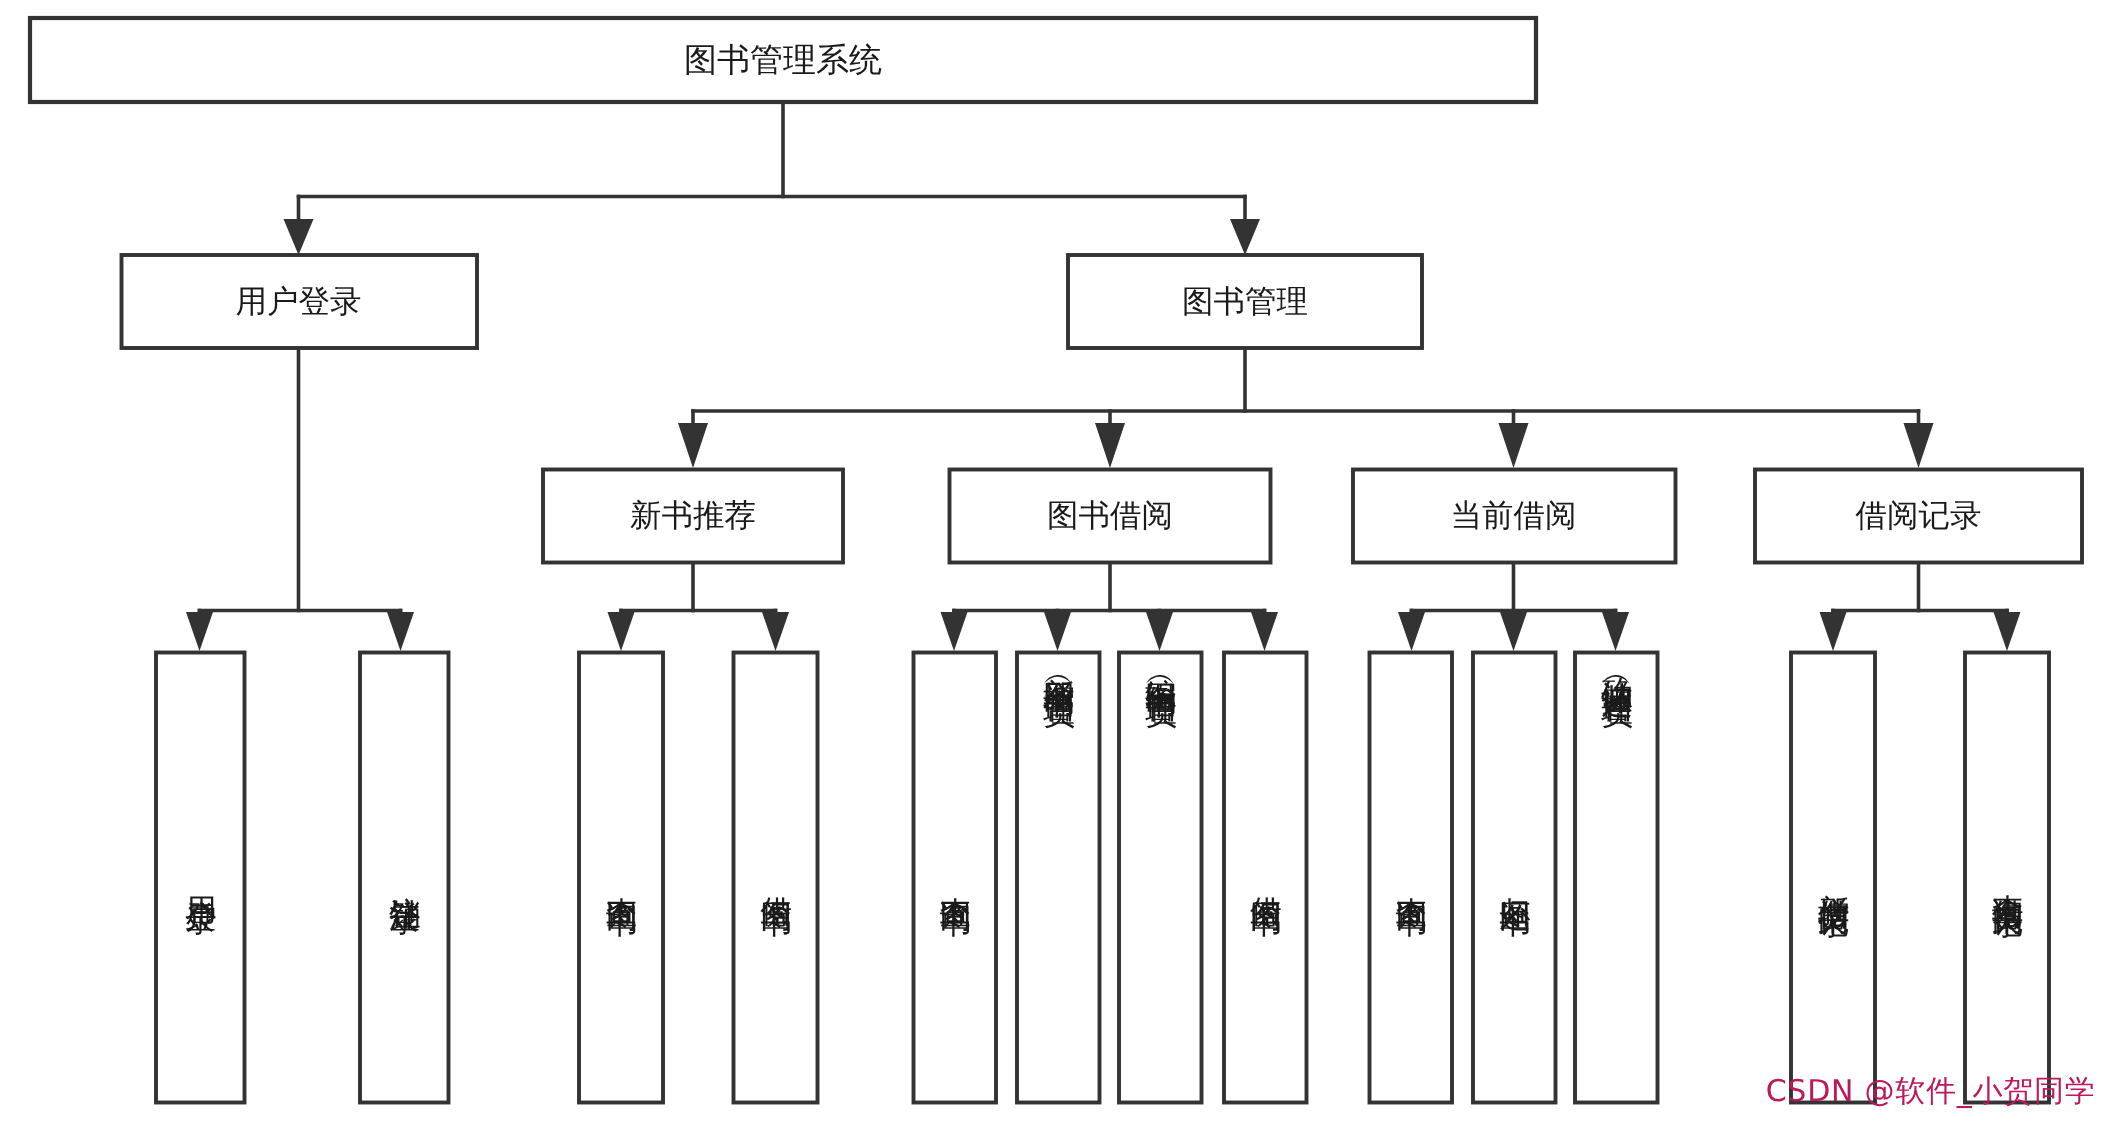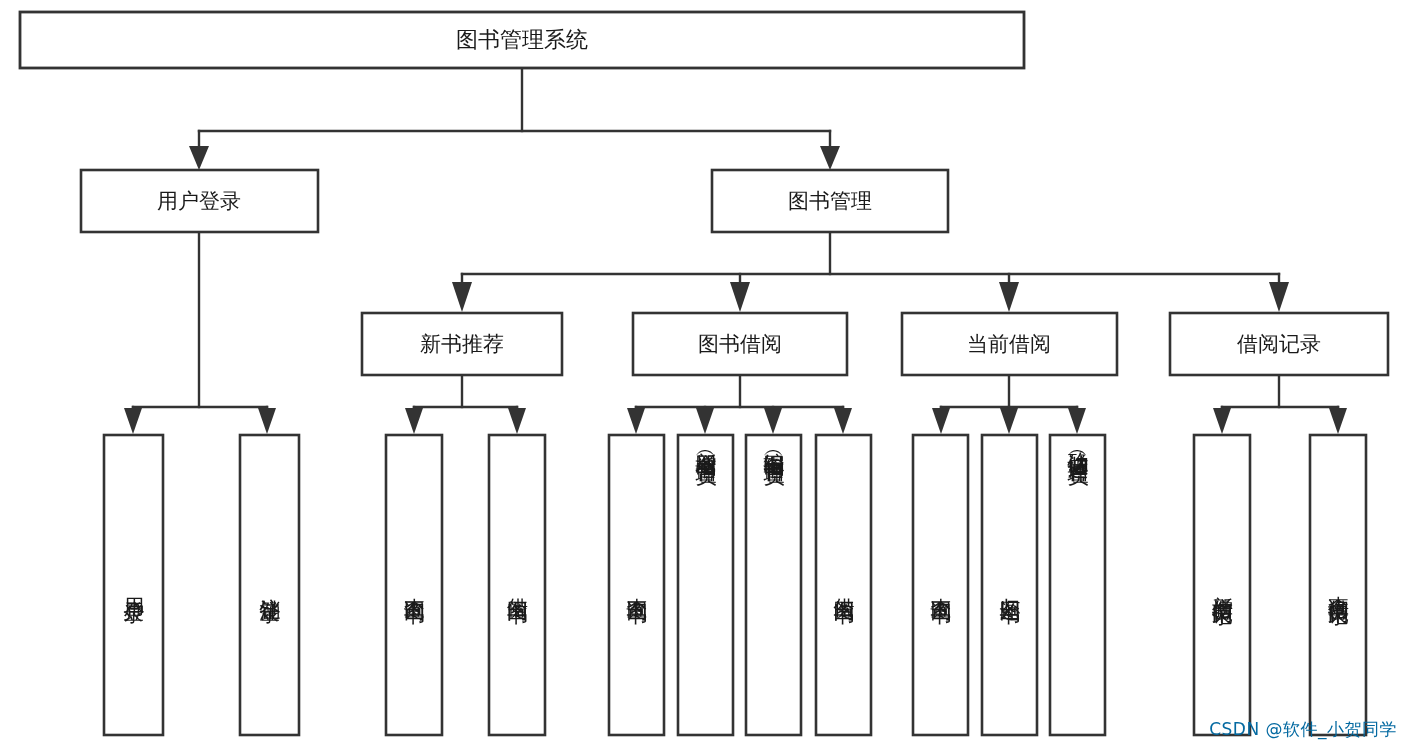--- a/index.html
+++ b/index.html
@@ -73,22 +73,22 @@
     color: #1a1a1a;
     letter-spacing: 2px;
     white-space: nowrap;
     text-align: center;
   }
   .watermark {
     position: absolute;
     right: 8px;
     bottom: 6px;
     font-family: "DejaVu Sans", "Liberation Sans", sans-serif;
-    font-size: 17px;
-    color: #0369a1;
+    font-size: 20px;
+    color: #be185d;
     letter-spacing: 0.5px;
     white-space: nowrap;
     pointer-events: none;
   }
 </style>
 </head>
 <body>
 
 <div id="diagram-root">
 

